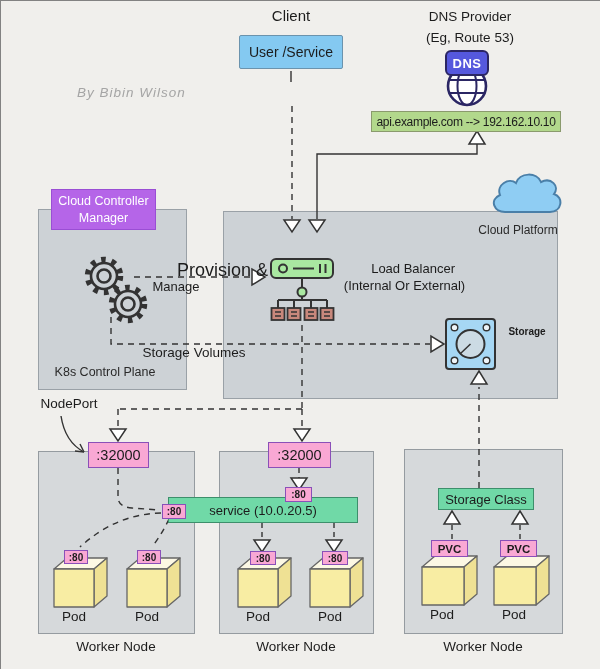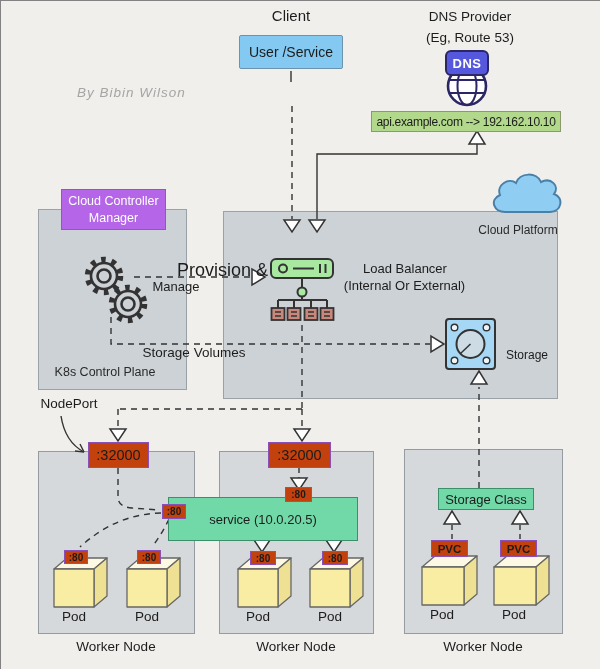--- a/index.html
+++ b/index.html
@@ -5,21 +5,21 @@
   html,body{margin:0;padding:0;}
   body{font-family:"Liberation Sans","DejaVu Sans",sans-serif;background:#e8e8e6;}
   #canvas{position:relative;width:600px;height:669px;background:#f0efec;border:1px solid #828282;
           overflow:hidden;color:#1c1c1c;}
   .zone{position:absolute;background:#cdd2d6;border:1.3px solid #9aa1a7;z-index:1;}
   .zone.worker{background:#d6d9db;border-color:#959ba0;}
   .lbl{position:absolute;z-index:10;font-size:13px;text-align:center;white-space:nowrap;}
   .node{position:absolute;z-index:10;display:flex;align-items:center;justify-content:center;
         text-align:center;box-sizing:border-box;white-space:nowrap;}
   .blue{background:#84c9f1;border:1.4px solid #6b93ad;}
-  .purple{background:#c2410c;border:1.4px solid #8a50b8;}
+  .purple{background:#f9a8d4;border:1.4px solid #8a50b8;}
   .purple-deep{background:#b565e8;border:1.6px solid #9a4ed4;color:#fff;}
   .mint{background:#70d9a7;border:1.4px solid #3d8f6b;}
   .ltgreen{background:#b2d88c;border:1.2px solid #8a9a6d;}
   .small-port{font-size:10px;font-weight:600;}
   svg{position:absolute;left:0;top:0;z-index:5;pointer-events:none;}
   .author{font-style:italic;color:#a5a5a5;font-size:13.5px;letter-spacing:1px;}
   .zone-cap{color:#2a2a2a;}
 </style>
 </head>
 <body>
@@ -167,36 +167,36 @@
   <div class="lbl" style="left:240px;top:6px;width:100px;font-size:15px;">Client</div>
   <div class="node blue" style="left:238px;top:34px;width:104px;height:34px;font-size:14px;border-radius:2px;">User /Service</div>
 
   <div class="lbl author" style="left:76px;top:84px;width:90px;">By Bibin Wilson</div>
 
   <div class="lbl" style="left:399px;top:8px;width:140px;font-size:13.5px;">DNS Provider</div>
   <div class="lbl" style="left:399px;top:29px;width:140px;font-size:13.5px;">(Eg, Route 53)</div>
   <div class="node" style="left:444px;top:49px;width:44px;height:26px;background:#5558dd;border:2px solid #2b2664;border-radius:6px;color:#fff;font-weight:bold;font-size:13px;letter-spacing:0.5px;">DNS</div>
   <div class="node ltgreen" style="left:370px;top:110px;width:190px;height:21px;font-size:12px;letter-spacing:-0.3px;">api.example.com --&gt; 192.162.10.10</div>
 
-  <div class="node purple-deep" style="left:60px;top:188px;width:105px;height:41px;font-size:12.5px;white-space:normal;line-height:1.35;">Cloud Controller Manager</div>
+  <div class="node purple-deep" style="left:50px;top:188px;width:105px;height:41px;font-size:12.5px;white-space:normal;line-height:1.35;">Cloud Controller Manager</div>
   <div class="lbl zone-cap" style="left:44px;top:364px;width:120px;font-size:12.5px;">K8s Control Plane</div>
   <div class="lbl" style="left:136px;top:259px;width:75px;font-size:18px;margin-left:40px;">Provision &amp;</div>
   <div class="lbl" style="left:140px;top:278px;width:70px;font-size:13px;">Manage</div>
   <div class="lbl" style="left:137px;top:344px;width:112px;font-size:13.5px;">Storage Volumes</div>
 
   <div class="lbl zone-cap" style="left:477px;top:222px;width:80px;font-size:12px;">Cloud Platform</div>
-  <div class="lbl" style="left:354px;top:260px;width:100px;font-size:13px;">Load Balancer</div>
+  <div class="lbl" style="left:354px;top:260px;width:100px;font-size:13px;text-align:right;">Load Balancer</div>
   <div class="lbl" style="left:340px;top:277px;width:127px;font-size:13px;">(Internal Or External)</div>
-  <div class="lbl" style="left:498px;top:347px;width:56px;font-size:12px;">Storage</div>
+  <div class="lbl" style="left:498px;top:325px;width:56px;font-size:10px;font-weight:bold;">Storage</div>
 
   <div class="lbl" style="left:28px;top:395px;width:80px;font-size:13.5px;">NodePort</div>
   <div class="node purple" style="left:87px;top:441px;width:61px;height:26px;font-size:14.5px;">:32000</div>
   <div class="node purple" style="left:267px;top:441px;width:63px;height:26px;font-size:14.5px;">:32000</div>
 
-  <div class="node mint" style="left:167px;top:496px;width:190px;height:44px;font-size:13px;text-align:center;">service (10.0.20.5)</div>
+  <div class="node mint" style="left:167px;top:496px;width:190px;height:26px;font-size:13px;text-align:center;">service (10.0.20.5)</div>
   <div class="node purple small-port" style="left:161px;top:503px;width:24px;height:15px;">:80</div>
   <div class="node purple small-port" style="left:284px;top:486px;width:27px;height:15px;">:80</div>
   <div class="node purple small-port" style="left:63px;top:549px;width:24px;height:14px;">:80</div>
   <div class="node purple small-port" style="left:136px;top:549px;width:24px;height:14px;">:80</div>
   <div class="node purple small-port" style="left:249px;top:550px;width:26px;height:14px;">:80</div>
   <div class="node purple small-port" style="left:321px;top:550px;width:26px;height:14px;">:80</div>
 
   <div class="node mint" style="left:437px;top:487px;width:96px;height:22px;font-size:13px;">Storage Class</div>
   <div class="node purple" style="left:430px;top:539px;width:37px;height:17px;font-size:11.5px;font-weight:600;">PVC</div>
   <div class="node purple" style="left:499px;top:539px;width:37px;height:17px;font-size:11.5px;font-weight:600;">PVC</div>

